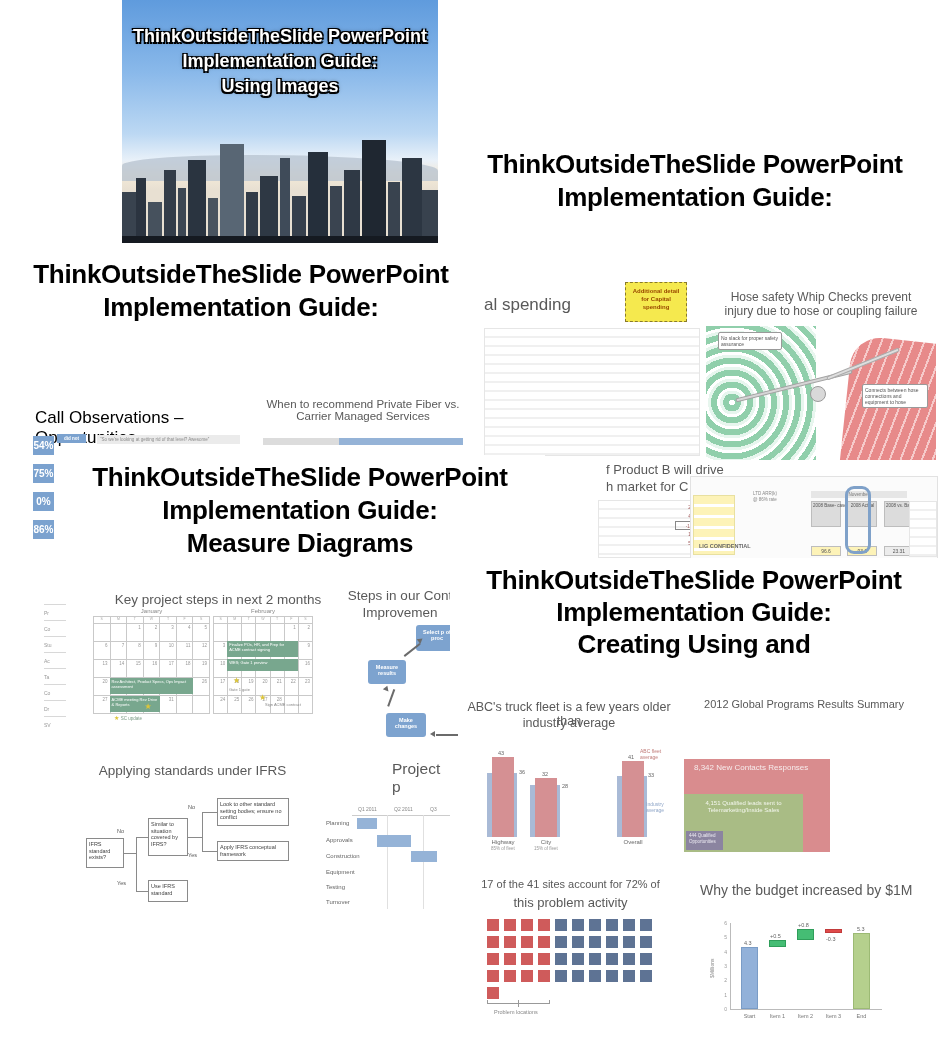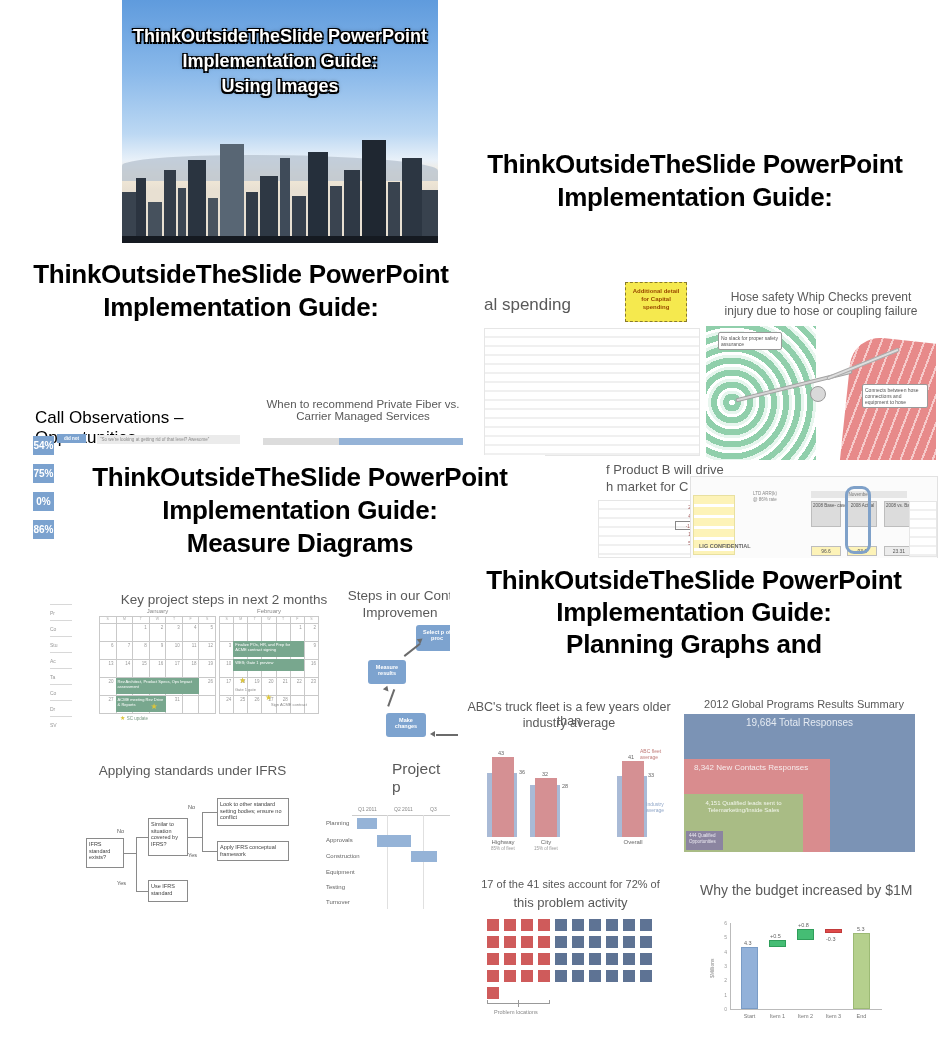--- a/index.html
+++ b/index.html
@@ -128,24 +128,24 @@
 
   <div class="bigtitle card" style="left:55px;top:455px;width:490px">
     <div>ThinkOutsideTheSlide PowerPoint</div>
     <div>Implementation Guide:</div>
     <div>Measure Diagrams</div>
   </div>
 
   <div class="bigtitle card" style="left:450px;top:558px;width:488px;line-height:32px">
     <div>ThinkOutsideTheSlide PowerPoint</div>
     <div>Implementation Guide:</div>
-    <div>Planning Graphs and</div>
-  </div>
-
-  <div class="abs" style="left:50px;top:592px;width:330px;height:162px;z-index:1">
+    <div>Creating Using and</div>
+  </div>
+
+  <div class="abs" style="left:44px;top:592px;width:330px;height:162px;z-index:1">
     <div class="ctr gt abs" style="left:24px;top:0px;width:300px;font-size:13.5px">Key project steps in next 2 months</div>
     <div class="abs" style="left:0px;top:12px;width:22px">
         <div style="height: 16px; border-top: 1px solid rgb(216, 216, 216); font-size: 5px; color: rgb(153, 153, 153); padding-top: 5px;">Pr</div>
         <div style="height: 16px; border-top: 1px solid rgb(216, 216, 216); font-size: 5px; color: rgb(153, 153, 153); padding-top: 5px;">Co</div>
         <div style="height: 16px; border-top: 1px solid rgb(216, 216, 216); font-size: 5px; color: rgb(153, 153, 153); padding-top: 5px;">Stu</div>
         <div style="height: 16px; border-top: 1px solid rgb(216, 216, 216); font-size: 5px; color: rgb(153, 153, 153); padding-top: 5px;">Ac</div>
         <div style="height: 16px; border-top: 1px solid rgb(216, 216, 216); font-size: 5px; color: rgb(153, 153, 153); padding-top: 5px;">Ta</div>
         <div style="height: 16px; border-top: 1px solid rgb(216, 216, 216); font-size: 5px; color: rgb(153, 153, 153); padding-top: 5px;">Co</div>
         <div style="height: 16px; border-top: 1px solid rgb(216, 216, 216); font-size: 5px; color: rgb(153, 153, 153); padding-top: 5px;">Dr</div>
         <div style="height: 16px; border-top: 1px solid rgb(216, 216, 216); font-size: 5px; color: rgb(153, 153, 153); padding-top: 5px;">SV</div>
@@ -451,23 +451,20 @@
       <div>Industry</div>
       <div>average</div>
     </div>
     <div class="ctr abs" style="left:26px;top:141px;width:38px;font-size:6px;color:#666"><span>Highway</span><br><span style="font-size:4.5px;color:#999">85% of fleet</span></div>
     <div class="ctr abs" style="left:69px;top:141px;width:38px;font-size:6px;color:#666"><span>City</span><br><span style="font-size:4.5px;color:#999">15% of fleet</span></div>
     <div class="ctr abs" style="left:156px;top:141px;width:38px;font-size:6px;color:#666"><span>Overall</span></div>
   </div>
 
   <div class="abs" style="left:680px;top:698px;width:258px;height:158px;z-index:1">
     <div class="ctr gt abs" style="left:0;top:0;width:248px;font-size:11px">2012 Global Programs Results Summary</div>
-    <div class="abs" style="left:4px;top:16px;width:231px;height:138px;background:#7b93b5">
-      <div class="ctr" style="font-size:10px;color:#e4eaf2;padding-top:3px">19,684 Total Responses</div>
-    </div>
     <div class="abs" style="left:4px;top:61px;width:146px;height:93px;background:#d98c8e">
       <div style="font-size:8px;color:#f7ecec;padding:4px 0 0 10px">8,342 New Contacts Responses</div>
     </div>
     <div class="abs ctr" style="left:4px;top:96px;width:119px;height:58px;background:#a9bc85;padding-top:6px">
       <div style="font-size:6px;color:#f3f6ec;line-height:7px">4,151 Qualified leads sent to</div>
       <div style="font-size:6px;color:#f3f6ec;line-height:7px">Telemarketing/Inside Sales</div>
     </div>
     <div class="abs" style="left:6px;top:133px;width:37px;height:19px;background:#8b84a0;padding:2px 0 0 3px">
       <div style="font-size:4.5px;color:#eceaf1;line-height:5.5px">444 Qualified</div>
       <div style="font-size:4.5px;color:#eceaf1;line-height:5.5px">Opportunities</div>

